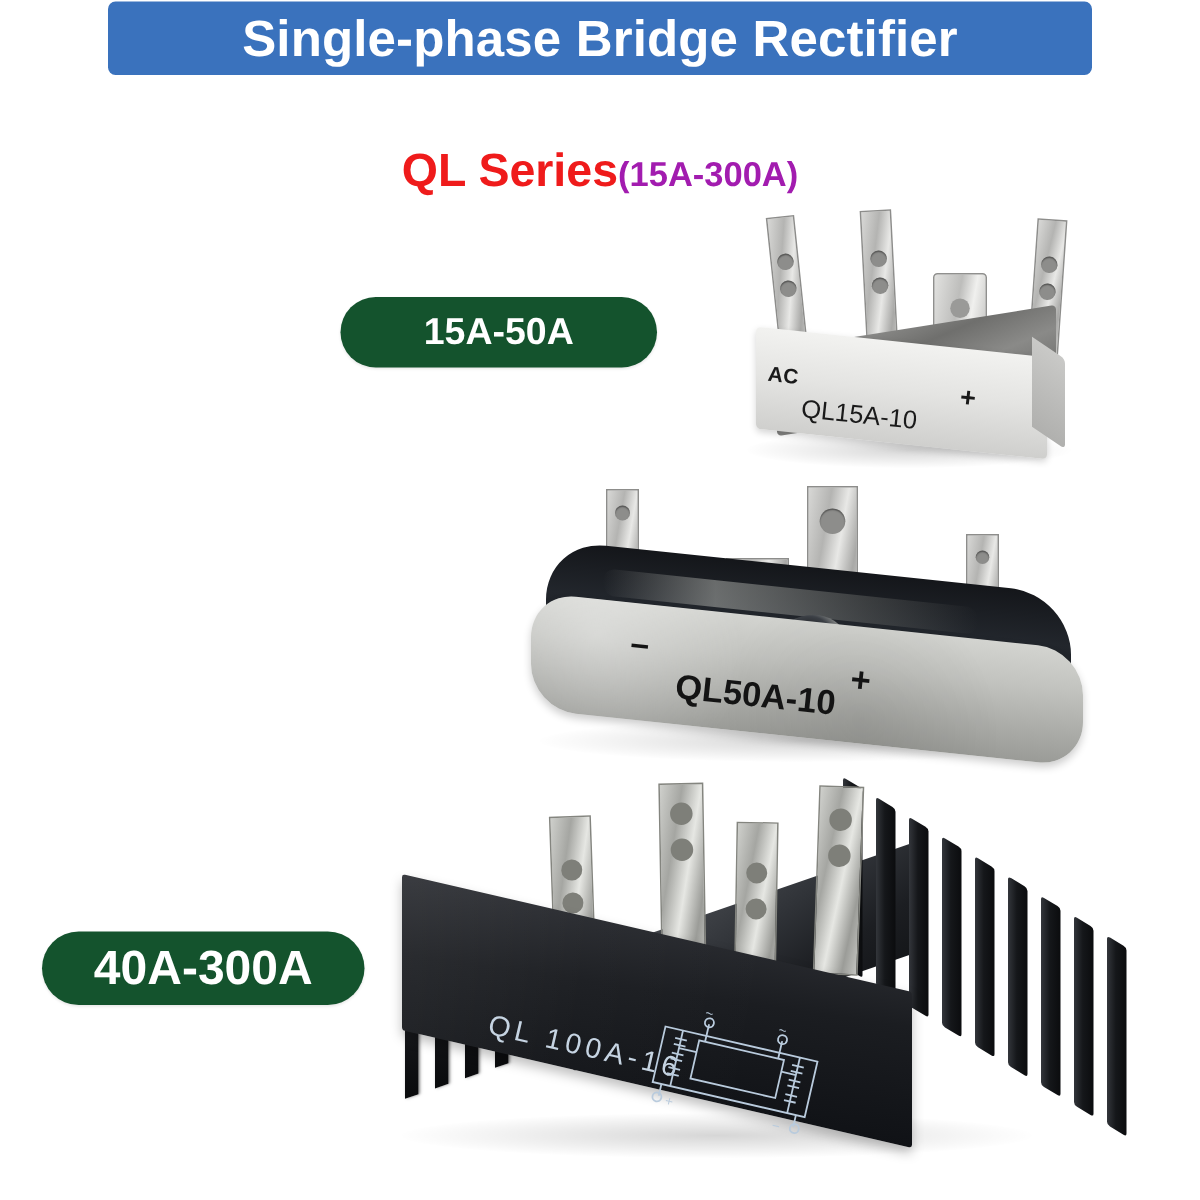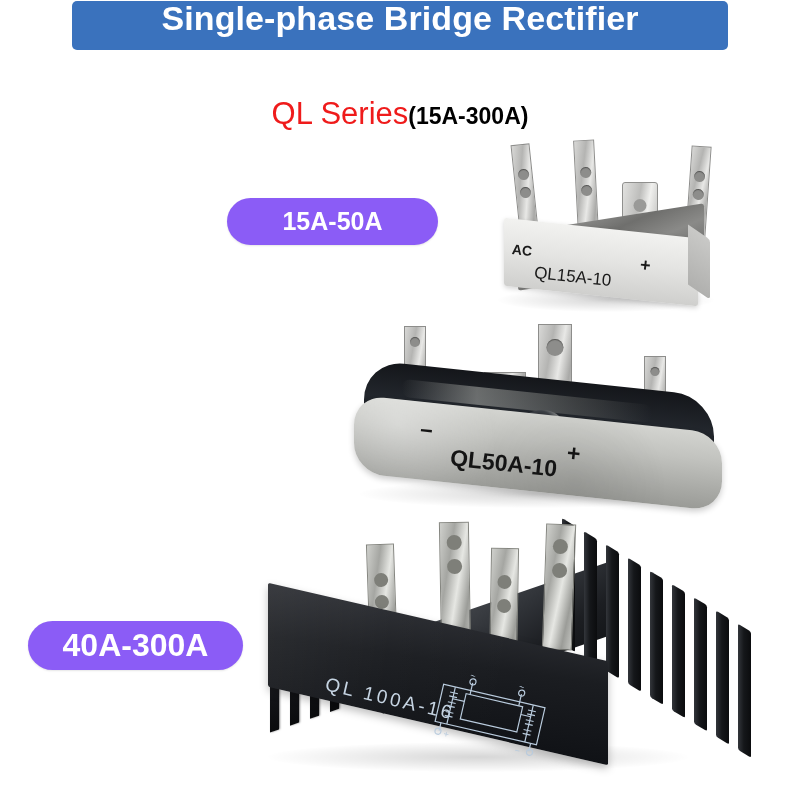--- a/index.html
+++ b/index.html
@@ -24,21 +24,21 @@
   
   .header-bar {
     position: absolute;
     left: 72px;
     top: 1px;
     width: 656px;
     height: 49px;
     background: #3a72bd;
     border-radius: 5px;
     display: flex;
-    align-items: flex-start;
+    align-items: center;
     justify-content: center;
   }
   .header-title {
     color: #ffffff;
     font-size: 34px;
     font-weight: bold;
     letter-spacing: 0.1px;
     white-space: nowrap;
     line-height: 1;
   }
@@ -48,32 +48,32 @@
     position: absolute;
     left: 0;
     top: 96px;
     width: 800px;
     text-align: center;
     white-space: nowrap;
   }
   .subtitle-main {
     color: #ef1b1b;
     font-size: 31px;
-    font-weight: normal;
+    font-weight: bold;
   }
   .subtitle-range {
-    color: #000000;
+    color: #a21caf;
     font-size: 23px;
     font-weight: bold;
   }
 
   
   .badge {
     position: absolute;
-    background: #8b5cf6;
+    background: #14532d;
     border-radius: 30px;
     display: flex;
     align-items: center;
     justify-content: center;
     color: #ffffff;
     font-weight: bold;
     box-shadow: 0 1px 2px rgba(0,0,0,0.10);
   }
   #badge-1 { left: 227px; top: 198px; width: 211px; height: 47px; font-size: 25px; }
   #badge-2 { left: 120px; top: 408px; width: 207px; height: 46px; font-size: 25px; }

